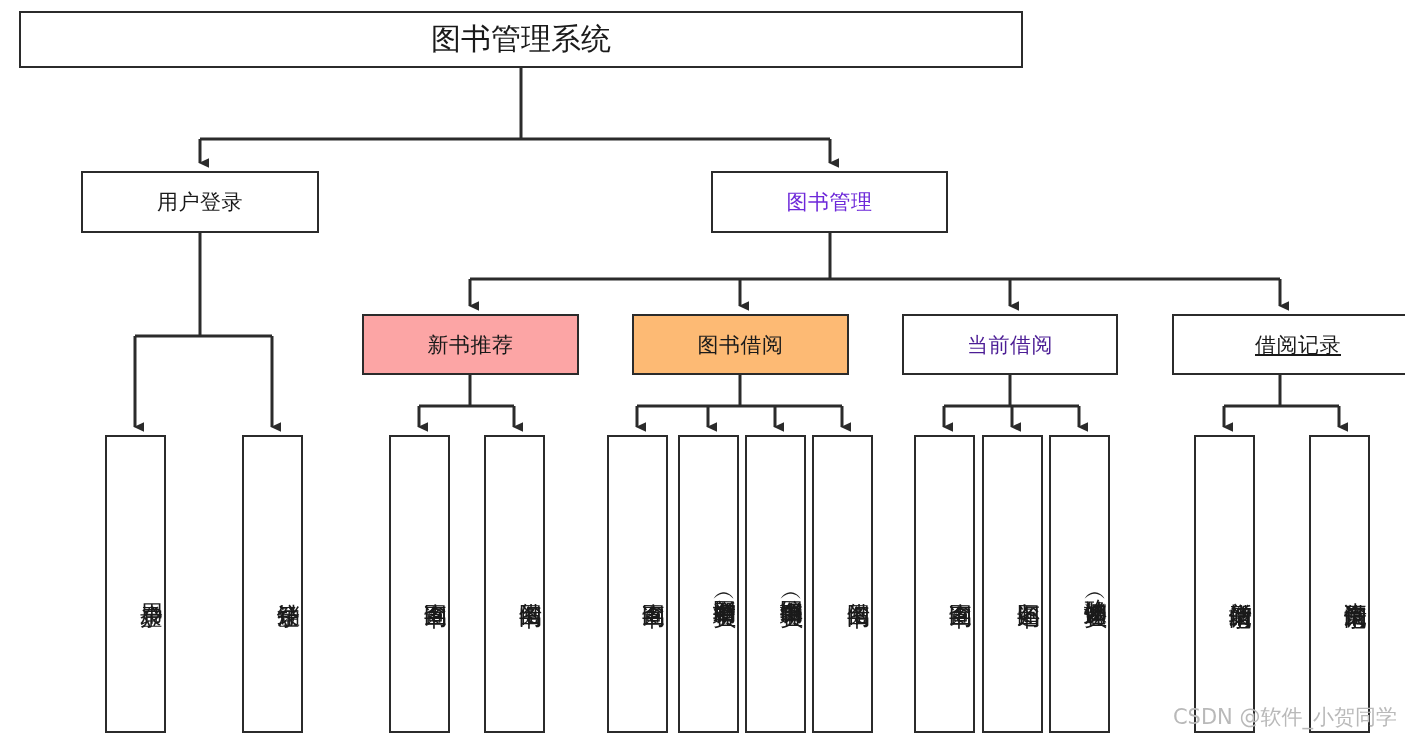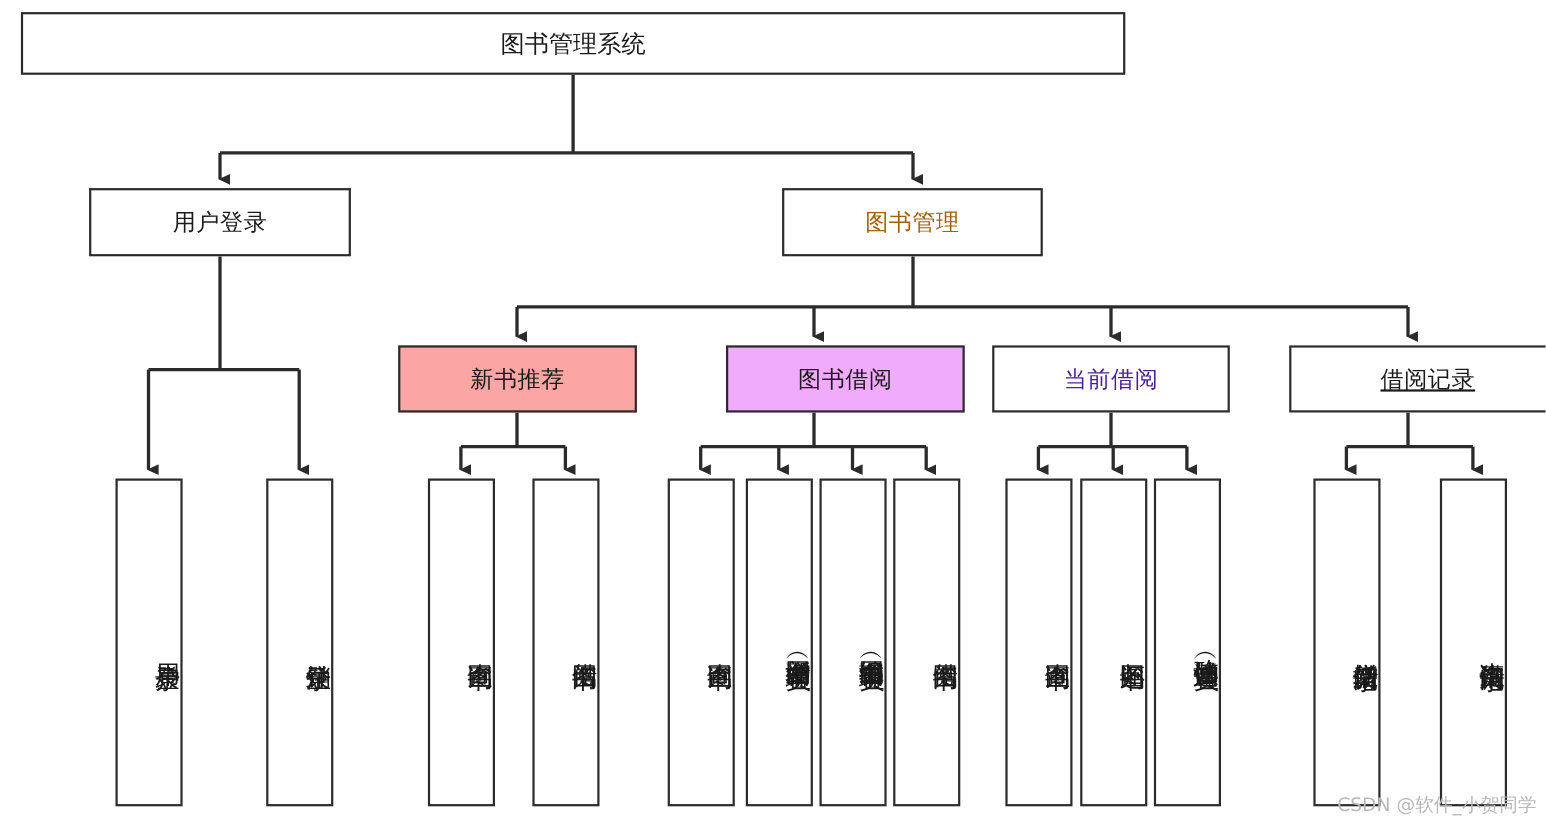--- a/index.html
+++ b/index.html
@@ -34,43 +34,43 @@
     display: flex;
     align-items: center;
     justify-content: center;
     color: #1a1a1a;
   }
   .node.horiz {
     font-size: 21px;
     letter-spacing: 0.5px;
   }
   .node.root {
-    font-size: 22px;
+    font-size: 30px;
   }
   .node.vert {
     writing-mode: vertical-rl;
     text-orientation: upright;
     align-items: flex-start;
     justify-content: center;
     font-size: 23px;
     line-height: 1.06;
     padding-top: 6px;
     white-space: nowrap;
   }
   .node.vert .vlabel {
     writing-mode: vertical-rl;
     text-orientation: upright;
     letter-spacing: 1px;
   }
   .node.vert.pad-top-none { padding-top: 2px; }
   .watermark {
     position: absolute;
     right: 8px;
-    bottom: 4px;
-    font-size: 17px;
+    bottom: 16px;
+    font-size: 21px;
     color: #b9b9b9;
     white-space: nowrap;
     user-select: none;
   }
 </style>
 </head>
 <body>
 
 <div id="diagram-root">
 
@@ -124,28 +124,28 @@
     </g>
   </svg>
 
   <div class="node root" style="left: 19px; top: 11px; width: 1004px; height: 57px; border-color: rgb(43, 43, 43); background: rgb(255, 255, 255); color: rgb(26, 26, 26);">
     <span>图书管理系统</span>
   </div>
 
   <div class="node horiz" style="left: 81px; top: 171px; width: 238px; height: 62px; border-color: rgb(43, 43, 43); background: rgb(255, 255, 255); color: rgb(26, 26, 26);">
     <span>用户登录</span>
   </div>
-  <div class="node horiz" style="left: 711px; top: 171px; width: 237px; height: 62px; border-color: rgb(43, 43, 43); background: rgb(255, 255, 255); color: #a16207;">
+  <div class="node horiz" style="left: 711px; top: 171px; width: 237px; height: 62px; border-color: rgb(43, 43, 43); background: rgb(255, 255, 255); color: #6d28d9;">
     <span>图书管理</span>
   </div>
 
   <div class="node horiz" style="left: 362px; top: 314px; width: 217px; height: 61px; border-color: rgb(43, 43, 43); background: #fca5a5; color: rgb(26, 26, 26);">
     <span>新书推荐</span>
   </div>
-  <div class="node horiz" style="left: 632px; top: 314px; width: 217px; height: 61px; border-color: rgb(43, 43, 43); background: #f0abfc; color: rgb(26, 26, 26); margin-left: 28px;">
+  <div class="node horiz" style="left: 632px; top: 314px; width: 217px; height: 61px; border-color: rgb(43, 43, 43); background: #fdba74; color: rgb(26, 26, 26);">
     <span>图书借阅</span>
   </div>
   <div class="node horiz" style="left: 902px; top: 314px; width: 216px; height: 61px; border-color: rgb(43, 43, 43); background: rgb(255, 255, 255); color: #4c1d95;">
     <span>当前借阅</span>
   </div>
   <div class="node horiz" style="left: 1172px; top: 314px; width: 252px; height: 61px; border-color: rgb(43, 43, 43); background: rgb(255, 255, 255); color: rgb(26, 26, 26); text-decoration: underline;">
     <span>借阅记录</span>
   </div>
 
   <div class="node vert" style="left: 105px; top: 435px; width: 61px; height: 298px; border-color: rgb(43, 43, 43); background: rgb(255, 255, 255); color: rgb(26, 26, 26);">

